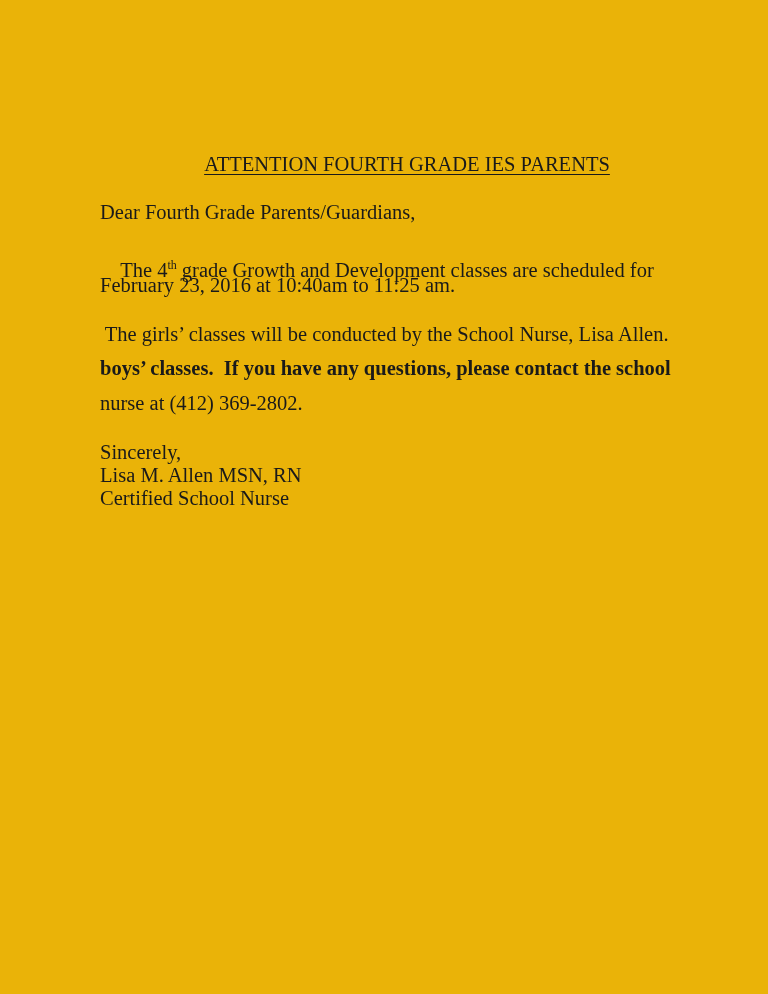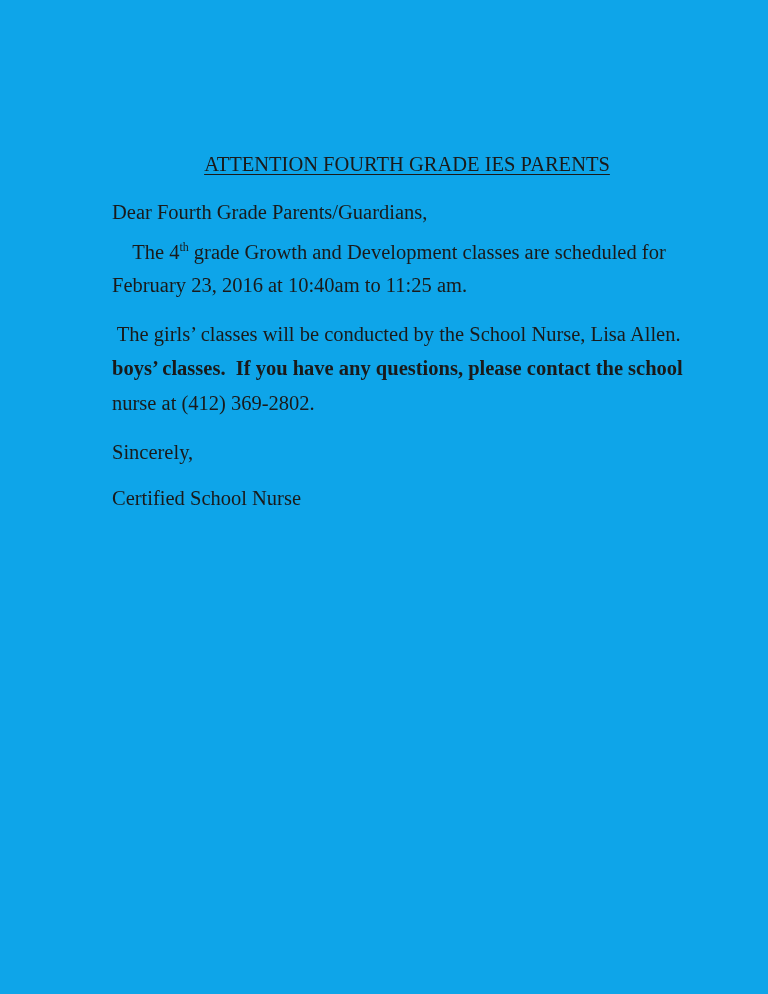--- a/index.html
+++ b/index.html
@@ -15,21 +15,21 @@
       font-family: "Liberation Serif", "DejaVu Serif", serif;
       font-size: 20.5px;
       color: #1a1a1a;
     }
     .page {
       position: absolute;
       left: 0;
       top: 0;
       width: 768px;
       height: 994px;
-      background: #0ea5e9;
+      background: #eab308;
     }
     .title {
       position: absolute;
       left: 0;
       width: 768px;
       top: 152px;
       text-align: center;
       line-height: 24px;
       white-space: pre;
     }
@@ -38,42 +38,42 @@
       text-underline-offset: 3px;
       text-decoration-thickness: 1px;
       padding-left: 6px;
       margin-left: 40px;
     }
     .line {
       position: absolute;
       left: 100px;
       line-height: 24px;
       white-space: pre;
-      margin-left: 12px;
     }
     sup {
       font-size: 12px;
       line-height: 0;
       vertical-align: 0;
       position: relative;
       top: -8px;
     }
   </style>
 </head>
 <body>
 
 <div class="page">
 
   <div class="title"><span>ATTENTION FOURTH GRADE IES PARENTS</span></div>
 
   <div class="line" style="top:200px;">Dear Fourth Grade Parents/Guardians,</div>
 
-  <div class="line" style="top:240px;font-family:Liberation Serif, serif;"><span>    The 4</span><sup>th</sup><span> grade Growth and Development classes are scheduled for</span></div>
+  <div class="line" style="top:258px;font-family:Liberation Serif, serif;"><span>    The 4</span><sup>th</sup><span> grade Growth and Development classes are scheduled for</span></div>
   <div class="line" style="top:273px;">February 23, 2016 at 10:40am to 11:25 am.</div>
 
   <div class="line" style="top:322px;text-align:center;"> The girls’ classes will be conducted by the School Nurse, Lisa Allen.</div>
   <div class="line" style="top:356px;font-weight:bold;">boys’ classes.  If you have any questions, please contact the school</div>
   <div class="line" style="top:391px;">nurse at (412) 369-2802.</div>
 
   <div class="line" style="top:440px;text-align:right;">Sincerely,</div>
+  <div class="line" style="top:463px;">Lisa M. Allen MSN, RN</div>
   <div class="line" style="top:486px;">Certified School Nurse</div>
 
 </div>
 
 </body></html>

